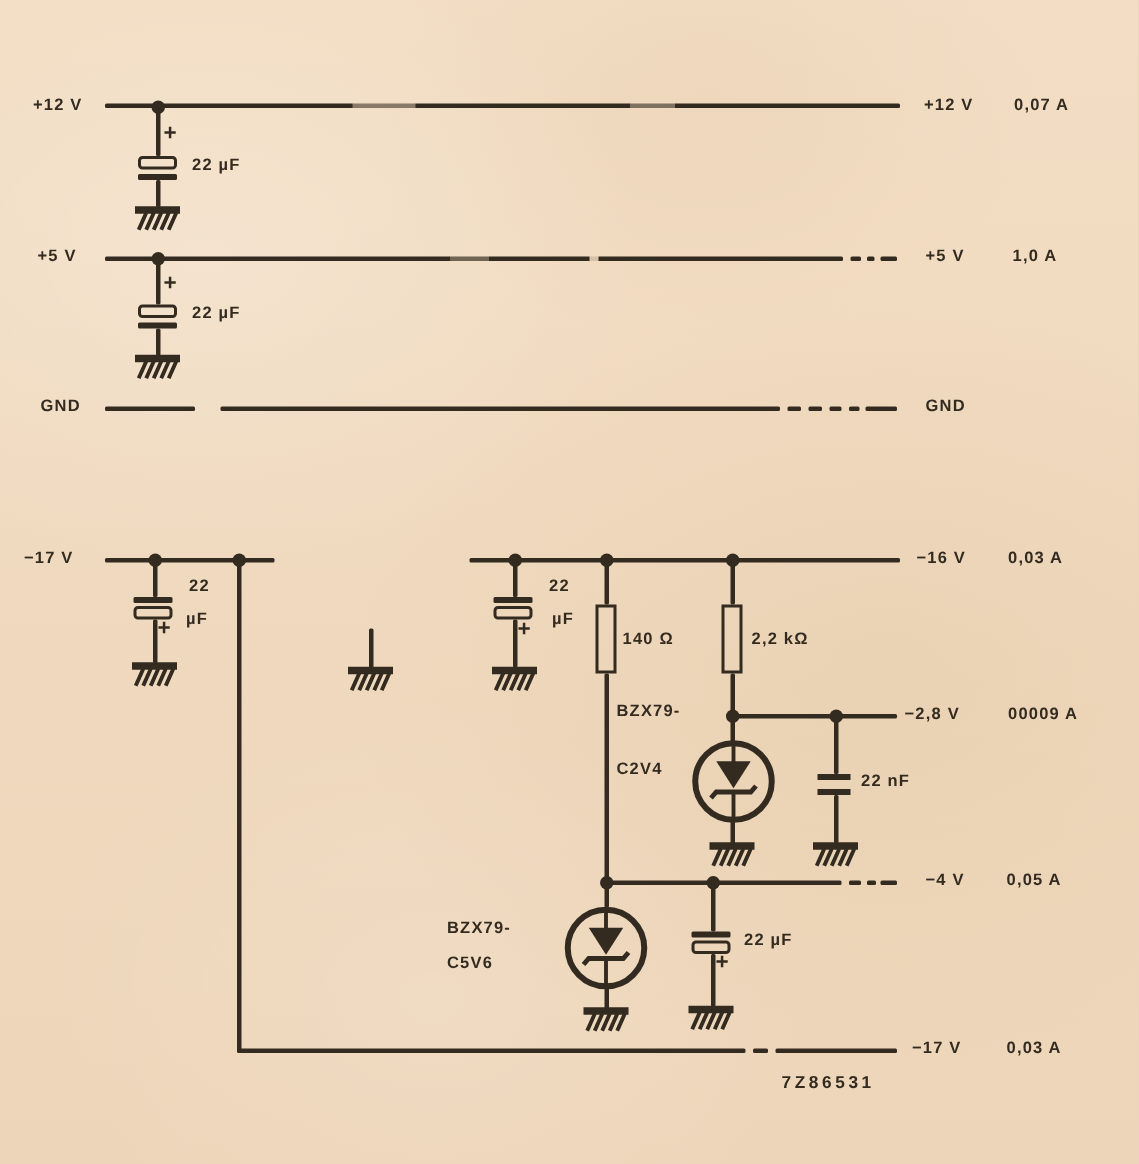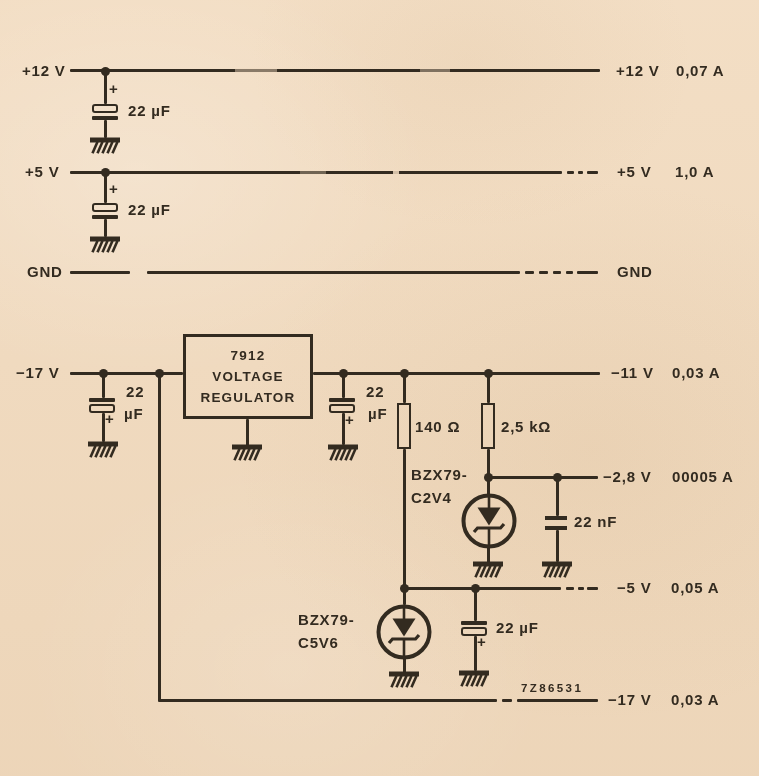--- a/index.html
+++ b/index.html
@@ -14,21 +14,21 @@
     background:
       radial-gradient(420px 300px at 18% 22%, rgba(255,255,255,.20), transparent 70%),
       radial-gradient(500px 380px at 78% 58%, rgba(186,146,96,.10), transparent 72%),
       radial-gradient(320px 240px at 62% 8%, rgba(186,146,96,.08), transparent 70%),
       radial-gradient(380px 300px at 38% 86%, rgba(255,255,255,.12), transparent 70%),
       linear-gradient(180deg, rgba(255,255,255,.06), rgba(176,134,86,.08));
   }
   .hw{position:absolute;height:2.5px;background:var(--ink);border-radius:1px;}
   .vw{position:absolute;width:2.5px;background:var(--ink);border-radius:1px;}
   .dot{position:absolute;width:9px;height:9px;border-radius:50%;background:var(--ink);}
-  .lbl{position:absolute;font-size:15px;font-weight:700;letter-spacing:.8px;white-space:pre;line-height:15px;}
+  .lbl{position:absolute;font-size:11px;font-weight:700;letter-spacing:.8px;white-space:pre;line-height:15px;}
   .plus{position:absolute;font-size:15px;font-weight:700;line-height:14px;}
   .res{position:absolute;width:14px;height:46px;border:2.6px solid var(--ink);box-sizing:border-box;}
   .ph{position:absolute;width:26px;height:9px;border:2.4px solid var(--ink);box-sizing:border-box;border-radius:3px;}
   .ps{position:absolute;width:26px;height:4px;background:var(--ink);border-radius:1px;}
   .bar{position:absolute;width:22px;height:4px;background:var(--ink);}
   .box{position:absolute;left:183px;top:334px;width:130px;height:85px;border:3px solid var(--ink);
        box-sizing:border-box;display:flex;flex-direction:column;align-items:center;justify-content:center;gap:6px;}
   .box .bl{font-size:13.5px;font-weight:700;letter-spacing:1.2px;line-height:15px;}
   .gnd{position:absolute;}
   .gnd line{stroke:var(--ink);stroke-linecap:square;}
@@ -112,25 +112,20 @@
   <div class="ps" style="left:329px;top:398px"></div>
   <div class="ph" style="left:329px;top:404px"></div>
   <div class="bar" style="left:545px;top:516px"></div>
   <div class="bar" style="left:545px;top:526px"></div>
   <div class="ps" style="left:461px;top:621px"></div>
   <div class="ph" style="left:461px;top:627px"></div>
 
   <div class="res" style="left:397px;top:403px"></div>
   <div class="res" style="left:481px;top:403px"></div>
 
-  <div class="box">
-    <span class="bl">7912</span>
-    <span class="bl">VOLTAGE</span>
-    <span class="bl">REGULATOR</span>
-  </div>
 
   <svg class="zn" style="left:460px;top:492px" width="58" height="58" viewBox="0 0 58 58">
     <circle cx="29" cy="29" r="25.5" fill="none" stroke="var(--ink)" stroke-width="4"></circle>
     <line x1="29" y1="4" x2="29" y2="16" stroke="var(--ink)" stroke-width="2.6"></line>
     <polygon points="17.5,15.5 40.5,15.5 29,33.5" fill="var(--ink)"></polygon>
     <polyline points="14,40 17.5,36 40.5,36 44,32" fill="none" stroke="var(--ink)" stroke-width="3.2"></polyline>
     <line x1="29" y1="36" x2="29" y2="54" stroke="var(--ink)" stroke-width="2.6"></line>
   </svg>
   <svg class="zn" style="left:375px;top:603px" width="58" height="58" viewBox="0 0 58 58">
     <circle cx="29" cy="29" r="25.5" fill="none" stroke="var(--ink)" stroke-width="4"></circle>
@@ -216,50 +211,50 @@
   <span class="lbl" style="left:22px;top:63px">+12 V</span>
   <span class="lbl" style="left:25px;top:164px">+5 V</span>
   <span class="lbl" style="left:27px;top:264px">GND</span>
   <span class="lbl" style="left:16px;top:365px">−17 V</span>
 
   <span class="lbl" style="left:616px;top:63px">+12 V</span>
   <span class="lbl" style="left:676px;top:63px">0,07 A</span>
   <span class="lbl" style="left:617px;top:164px">+5 V</span>
   <span class="lbl" style="left:675px;top:164px">1,0 A</span>
   <span class="lbl" style="left:617px;top:264px">GND</span>
-  <span class="lbl" style="left:611px;top:365px">−11 V</span>
+  <span class="lbl" style="left:611px;top:365px">−16 V</span>
   <span class="lbl" style="left:672px;top:365px">0,03 A</span>
   <span class="lbl" style="left:603px;top:469px">−2,8 V</span>
-  <span class="lbl" style="left:672px;top:469px">00005 A</span>
-  <span class="lbl" style="left:617px;top:580px">−5 V</span>
+  <span class="lbl" style="left:672px;top:469px">00009 A</span>
+  <span class="lbl" style="left:617px;top:580px">−4 V</span>
   <span class="lbl" style="left:671px;top:580px">0,05 A</span>
   <span class="lbl" style="left:608px;top:692px">−17 V</span>
   <span class="lbl" style="left:671px;top:692px">0,03 A</span>
 
   <span class="lbl" style="left:128px;top:103px">22 µF</span>
   <span class="lbl" style="left:128px;top:202px">22 µF</span>
   <span class="lbl" style="left:126px;top:384px">22</span>
   <span class="lbl" style="left:124px;top:406px">µF</span>
   <span class="lbl" style="left:366px;top:384px">22</span>
   <span class="lbl" style="left:368px;top:406px">µF</span>
   <span class="lbl" style="left:415px;top:419px">140 Ω</span>
-  <span class="lbl" style="left:501px;top:419px">2,5 kΩ</span>
+  <span class="lbl" style="left:501px;top:419px">2,2 kΩ</span>
   <span class="lbl" style="left:411px;top:467px">BZX79-</span>
-  <span class="lbl" style="left:411px;top:490px">C2V4</span>
+  <span class="lbl" style="left:411px;top:506px">C2V4</span>
   <span class="lbl" style="left:298px;top:612px">BZX79-</span>
   <span class="lbl" style="left:298px;top:635px">C5V6</span>
   <span class="lbl" style="left:574px;top:514px">22 nF</span>
   <span class="lbl" style="left:496px;top:620px">22 µF</span>
 
   <span class="plus" style="left:109px;top:82px">+</span>
   <span class="plus" style="left:109px;top:182px">+</span>
   <span class="plus" style="left:105px;top:412px">+</span>
   <span class="plus" style="left:345px;top:413px">+</span>
   <span class="plus" style="left:477px;top:635px">+</span>
 
-  <span class="fig" style="left:521px;top:682px">7Z86531</span>
+  <span class="fig" style="left:521px;top:716px">7Z86531</span>
 
   <div class="fade" style="left:235px;top:68px;width:42px;height:5px;opacity:.45"></div>
   <div class="fade" style="left:420px;top:68px;width:30px;height:5px;opacity:.40"></div>
   <div class="fade" style="left:300px;top:170px;width:26px;height:5px;opacity:.32"></div>
   <div class="fade" style="left:393px;top:170px;width:6px;height:5px;opacity:.85"></div>
 
 </div>
 
 </body></html>

